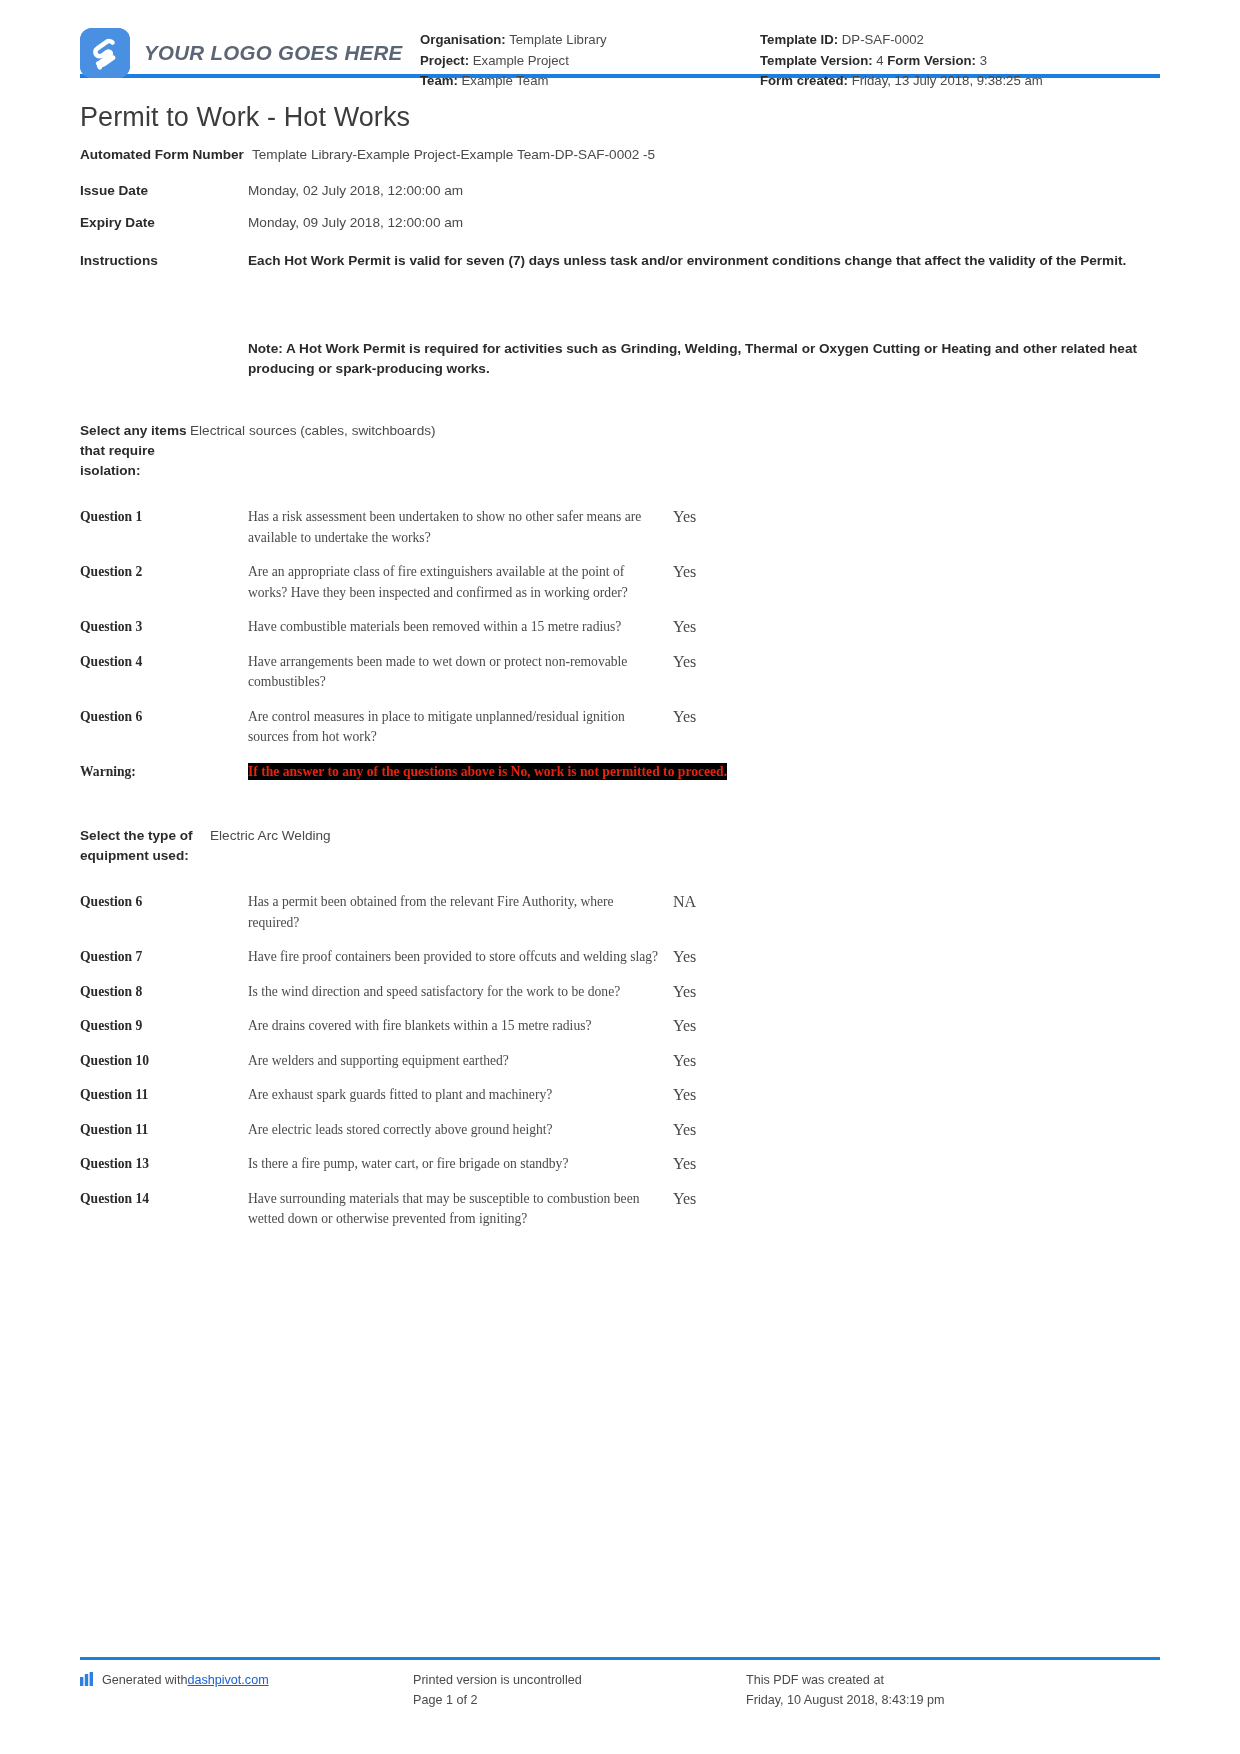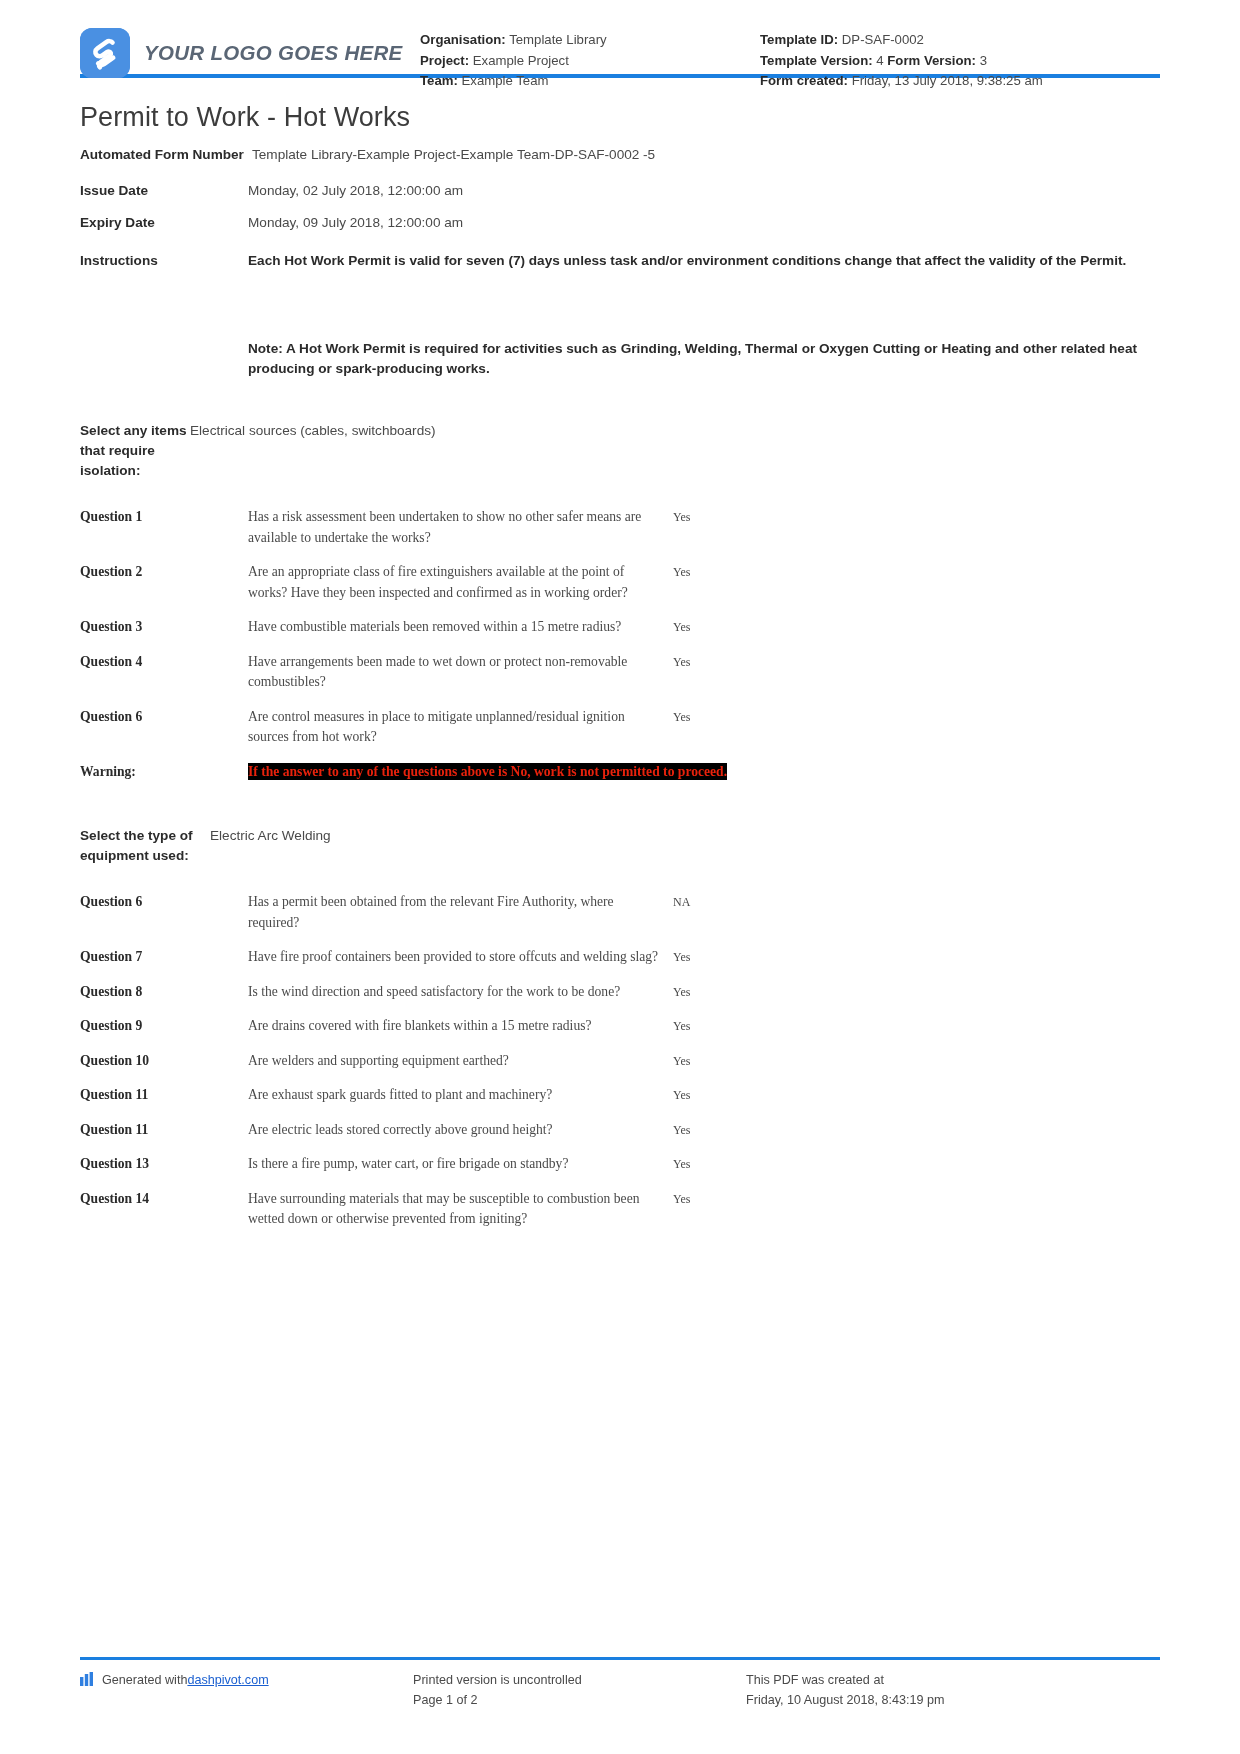--- a/index.html
+++ b/index.html
@@ -124,21 +124,21 @@
   .q-text {
     flex: 0 0 425px;
     font-size: 13.6px;
     line-height: 20.5px;
     color: #4a4a4a;
     padding-right: 10px;
     box-sizing: border-box;
   }
   .q-answer {
     flex: 1 1 auto;
-    font-size: 12px;
+    font-size: 16px;
     line-height: 20.5px;
     color: #4a4a4a;
   }
 
   
   .warn-row { }
   .warn-text {
     font-size: 13.6px;
     font-weight: bold;
     color: #e8220c;

